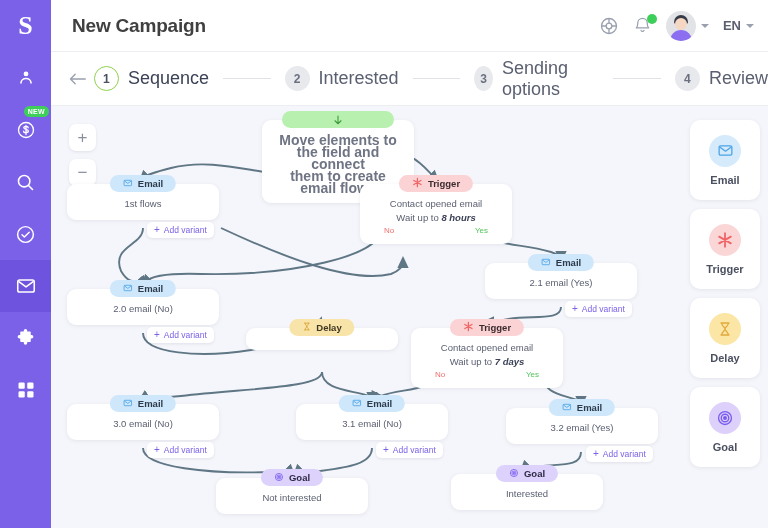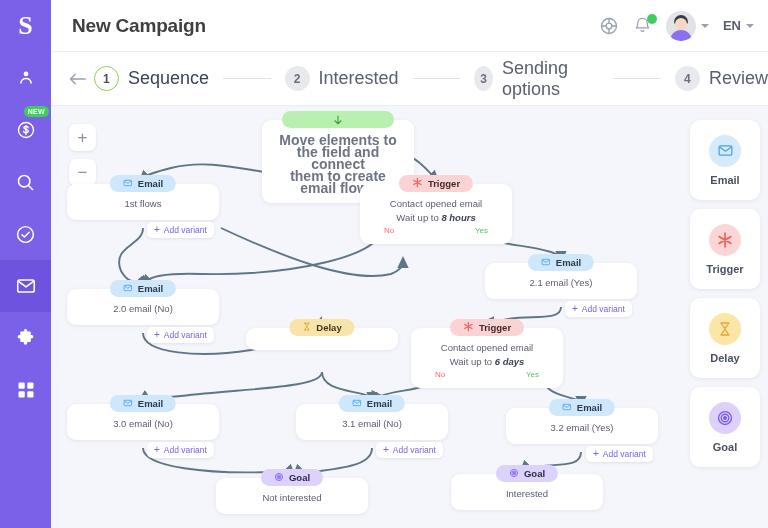--- a/index.html
+++ b/index.html
@@ -452,21 +452,21 @@
         </div>
         <div class="node" style="left: 360px; top: 222px; width: 152px;">
           <div class="node-pill pill-trigger">
             <span><svg width="11" height="11" viewBox="0 0 24 24" fill="none" stroke="#f06565" stroke-width="2.8" stroke-linecap="round">
                 <path d="M12 3v18M4.2 7.5l15.6 9M19.8 7.5l-15.6 9"></path>
               </svg></span>
             <span>Trigger</span>
           </div>
           <div class="node-body">
             <div class="node-line">Contact opened email</div>
-            <div class="node-line">Wait up to <b>6 days</b></div>
+            <div class="node-line">Wait up to <b>7 days</b></div>
             <div class="yn-row">
               <span class="yn-no">No</span>
               <span class="yn-yes">Yes</span>
             </div>
           </div>
         </div>
         <div class="node" style="left: 16px; top: 298px; width: 152px;">
           <div class="node-pill pill-email">
             <span><svg width="10" height="10" viewBox="0 0 24 24" fill="none" stroke="#4aa3e8" stroke-width="2" stroke-linejoin="round">
                 <rect x="3" y="5.5" width="18" height="13" rx="2"></rect>

